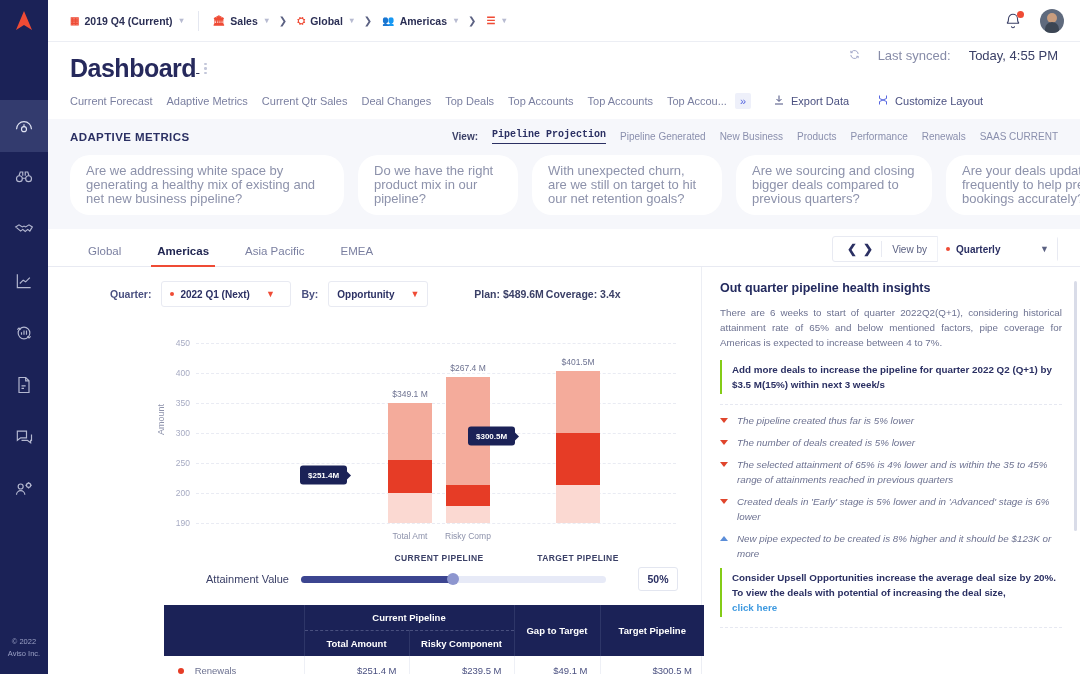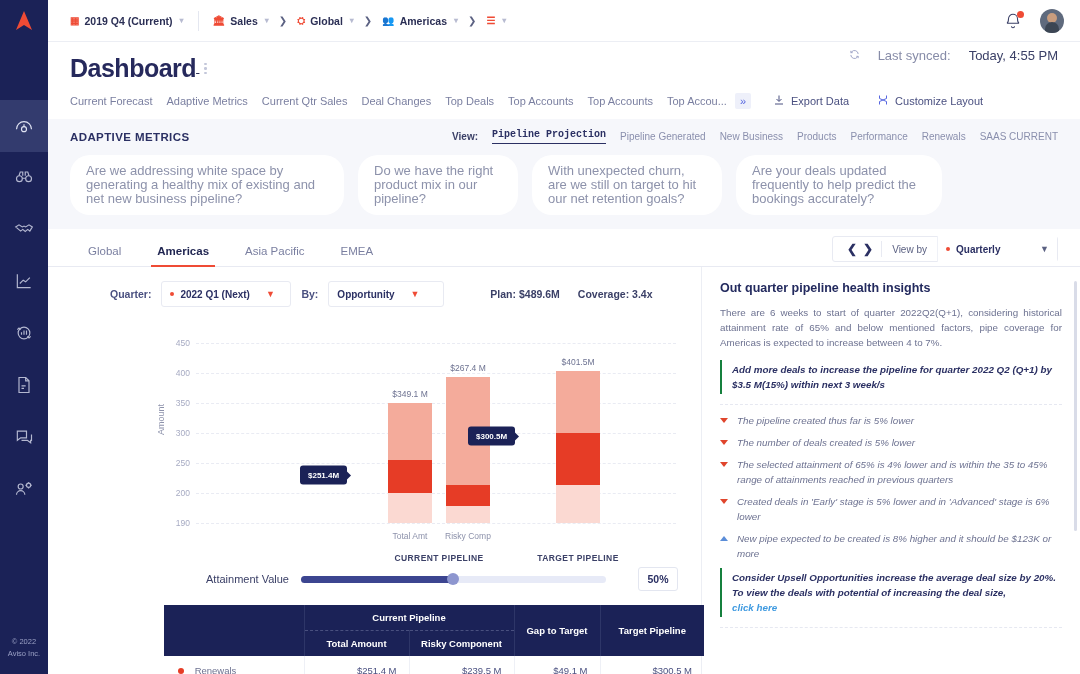--- a/index.html
+++ b/index.html
@@ -141,22 +141,22 @@
   
   .ctrls { display: flex; align-items: center; padding: 14px 0 0 62px; gap: 10px; }
   .ctrl-label { font-size: 10.5px; color: #4a5080; font-weight: bold; }
   .select {
     display: flex; align-items: center; gap: 6px; border: 1px solid #e8eaf2; border-radius: 3px;
     height: 26px; padding: 0 8px; font-size: 10px; font-weight: bold; color: #2b3063; cursor: pointer; background:#fff;
   }
   .select .dot { width: 4px; height: 4px; border-radius: 50%; background: #ef4b35; }
   .select .cv { color: #ef4b35; font-size: 9px; margin-left: 10px; }
   .select.w1 { width: 130px; }
-  .select.w2 { width: 116px; }
-  .plan-info { margin-left: 36px; display: flex; gap: 18px; font-size: 10.5px; color: #3b4067; font-weight: bold; }
+  .select.w2 { width: 100px; justify-content: center; }
+  .plan-info { margin-left: 36px; display: flex; gap: 2px; font-size: 10.5px; color: #3b4067; font-weight: bold; }
 
   
   .chart-area { position: relative; height: 230px; margin-top: 24px; }
   .y-axis-title {
     position: absolute; left: 108px; top: 104px; transform: rotate(-90deg); transform-origin: left top;
     font-size: 9px; color: #8d92ab;
   }
   .plot {
     position: absolute; left: 148px; top: 12px; width: 480px; height: 180px;
   }
@@ -218,22 +218,22 @@
     border-bottom: 1px solid #eef0f6; border-right: 1px solid #eef0f6;
   }
   .tbl td.name { text-align: left; color: #6d7291; padding-left: 14px; }
   .tbl td.name span.dot { display:inline-block; width:6px; height:6px; border-radius:50%; margin-right: 8px; vertical-align: middle;}
 
   
   .ins { padding: 14px 18px 0 18px; height: 100%; overflow: hidden; position: relative; }
   .ins h3 { font-size: 12.5px; color: #232a5e; font-weight: bold; margin-bottom: 10px; }
   .ins p { font-size: 9.8px; color: #6d7291; line-height: 15px; text-align: justify; margin-bottom: 10px; }
   .callout {
-    border-left: 2px solid #15803d; padding: 2px 0 2px 10px; margin: 6px 0 10px 0;
-    font-size: 9.8px; color: #2b3063; font-weight: bold; line-height: 15px; font-style: italic;
+    border-left: 2px solid #84cc16; padding: 2px 0 2px 10px; margin: 6px 0 10px 0;
+    font-size: 9.8px; color: #2b3063; font-weight: bold; line-height: 15px;
   }
   .callout .link { color: #3f9ae0; font-weight: bold; display:block; cursor: pointer; }
   .rule { border-top: 1px dashed #e6e8f1; margin: 8px 0 8px 0; }
   .bullets { list-style: none; font-style: italic; }
   .bullets li {
     display: flex; gap: 9px; font-size: 9.8px; color: #6d7291; line-height: 15px;
     margin-bottom: 7px; align-items: flex-start;
   }
   .tri { flex: 0 0 8px; margin-top: 5px; }
   .tri.down { width:0;height:0;border-left:4px solid transparent;border-right:4px solid transparent;border-top:5px solid #e0452c; }
@@ -429,20 +429,21 @@
           <span class="opt">Products</span>
           <span class="opt">Performance</span>
           <span class="opt">Renewals</span>
           <span class="opt">SAAS CURRENT</span>
         </div>
       </div>
       <div class="pills">
         <div class="pill" style="width:274px">Are we addressing white space by generating a healthy mix of existing and net new business pipeline?</div>
         <div class="pill" style="width:160px">Do we have the right product mix in our pipeline?</div>
         <div class="pill" style="width:190px">With unexpected churn, are we still on target to hit our net retention goals?</div>
+        <div class="pill" style="width:196px">Are we sourcing and closing bigger deals compared to previous quarters?</div>
         <div class="pill" style="width:206px">Are your deals updated frequently to help predict the bookings accurately?</div>
       </div>
     </div>
 
     <div class="regionbar">
       <div class="rtabs">
         <div class="rtab">Global</div>
         <div class="rtab sel">Americas</div>
         <div class="rtab">Asia Pacific</div>
         <div class="rtab">EMEA</div>

